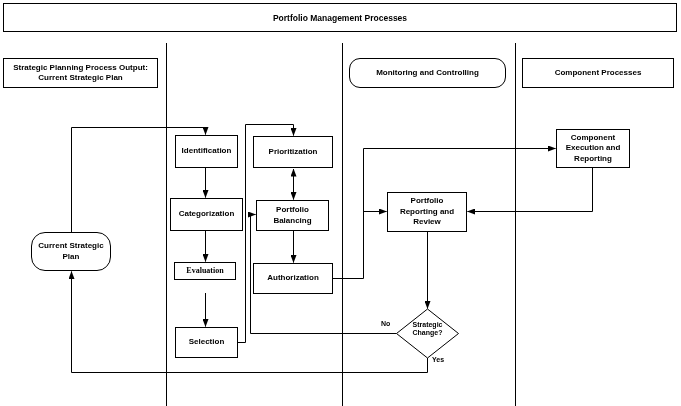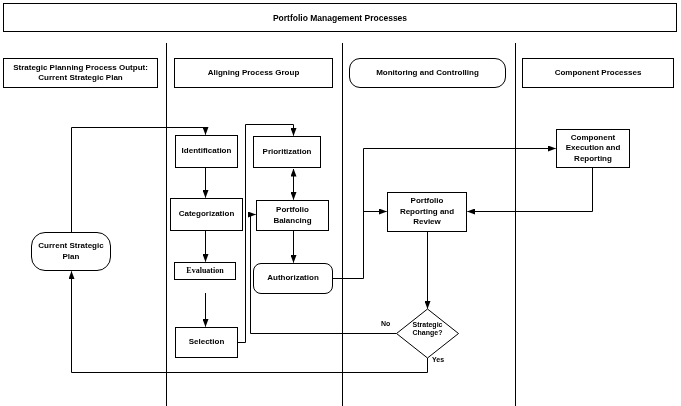--- a/index.html
+++ b/index.html
@@ -55,32 +55,31 @@
       <path d="M427.5,358 L427.5,372.5 L71.5,372.5 L71.5,271.5" marker-end="url(#ah)"></path>
 
       <polygon points="427.5,309 458.5,333.5 427.5,358 396.5,333.5" fill="#fff"></polygon>
     </g>
   </svg>
 
   <div class="banner" style="left:3px;top:3px;width:674px;height:29px;">Portfolio Management Processes</div>
 
   <div class="box" style="left:3px;top:58px;width:155px;height:30px;">Strategic Planning Process Output:
 Current Strategic Plan</div>
-  <div class="box" style="left:174px;top:58px;width:159px;height:30px;">Aligning Process Group</div>
   <div class="box" style="left:349px;top:58px;width:157px;height:30px;border-radius:11px;">Monitoring and Controlling</div>
   <div class="box" style="left:522px;top:58px;width:152px;height:30px;">Component Processes</div>
 
   <div class="box" style="left:175px;top:135px;width:63px;height:33px;text-align:center;">Identification</div>
   <div class="box" style="left:170px;top:198px;width:73px;height:33px;">Categorization</div>
   <div class="box" style="left:174px;top:262px;width:62px;height:18px;font-family:Liberation Serif, serif;">Evaluation</div>
   <div class="box" style="left:175px;top:327px;width:63px;height:31px;">Selection</div>
-  <div class="box" style="left:253px;top:136px;width:68px;height:32px;">Prioritization</div>
+  <div class="box" style="left:253px;top:136px;width:80px;height:32px;">Prioritization</div>
   <div class="box" style="left:256px;top:200px;width:73px;height:31px;">Portfolio
 Balancing</div>
-  <div class="box" style="left:253px;top:263px;width:80px;height:31px;border-radius:8px;">Authorization</div>
+  <div class="box" style="left:253px;top:263px;width:80px;height:31px;">Authorization</div>
   <div class="box" style="left:31px;top:232px;width:80px;height:39px;border-radius:14px;">Current Strategic
 Plan</div>
   <div class="box" style="left:387px;top:192px;width:80px;height:40px;">Portfolio
 Reporting and
 Review</div>
   <div class="box" style="left:556px;top:129px;width:74px;height:39px;">Component
 Execution and
 Reporting</div>
 
   <div class="free-label" style="left:397px;top:321px;width:61px;">Strategic

